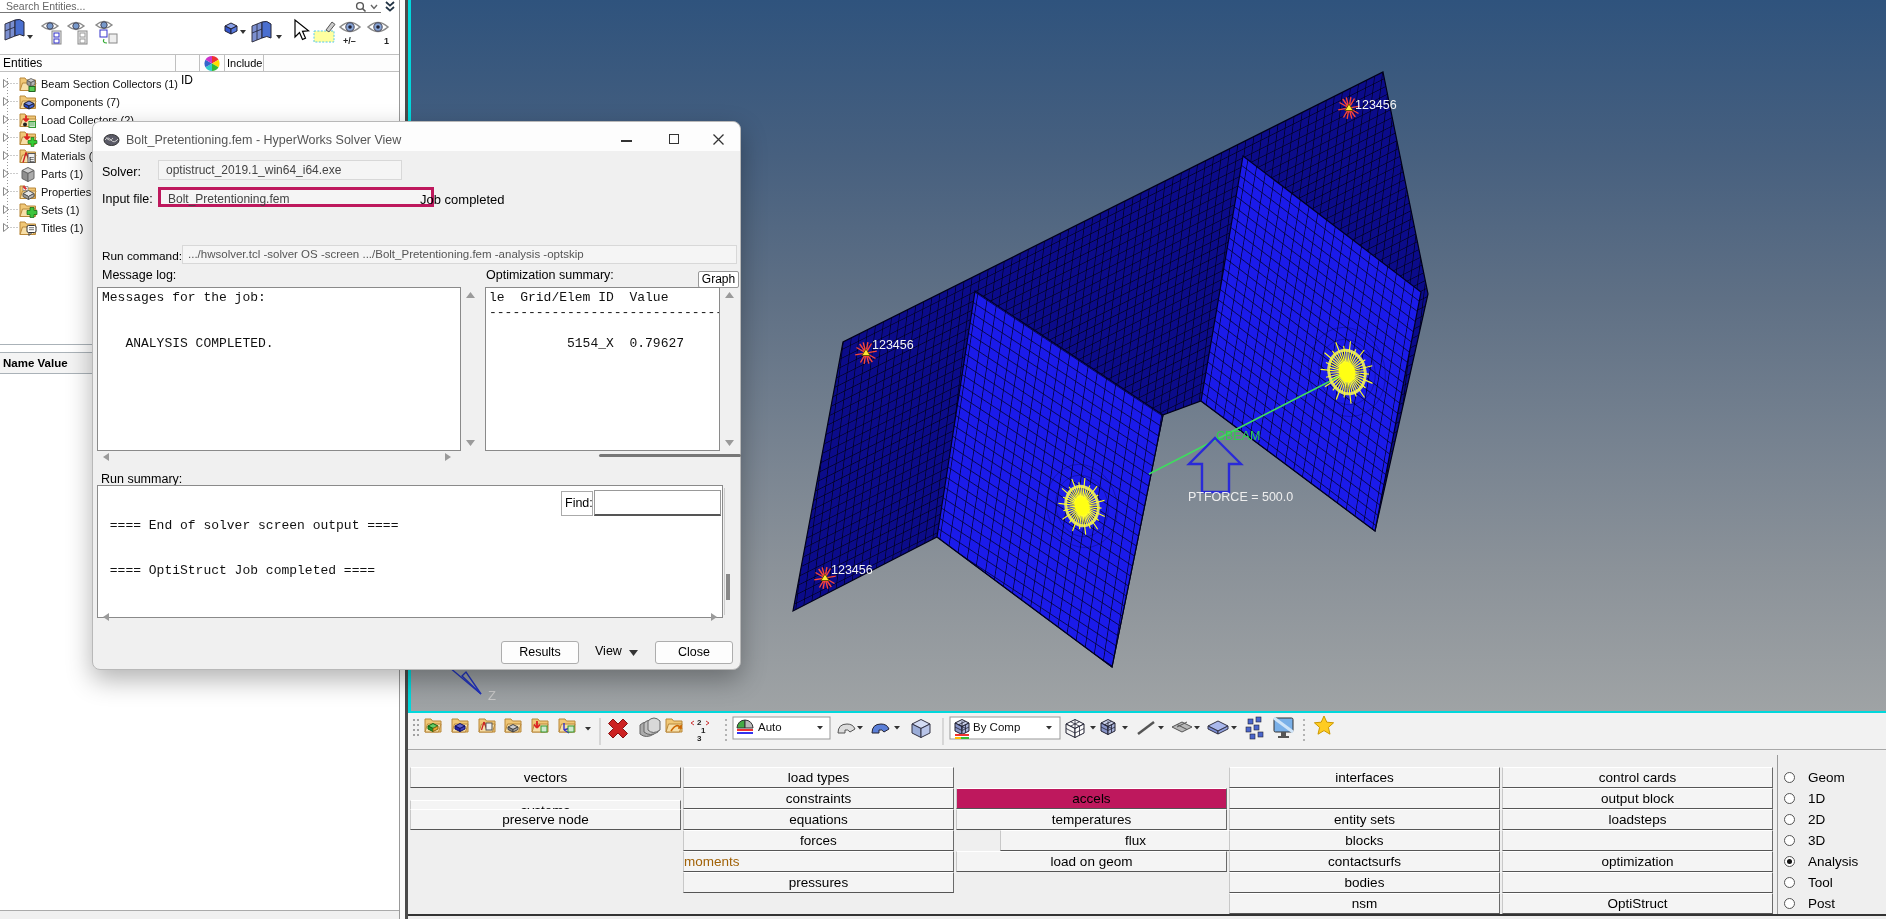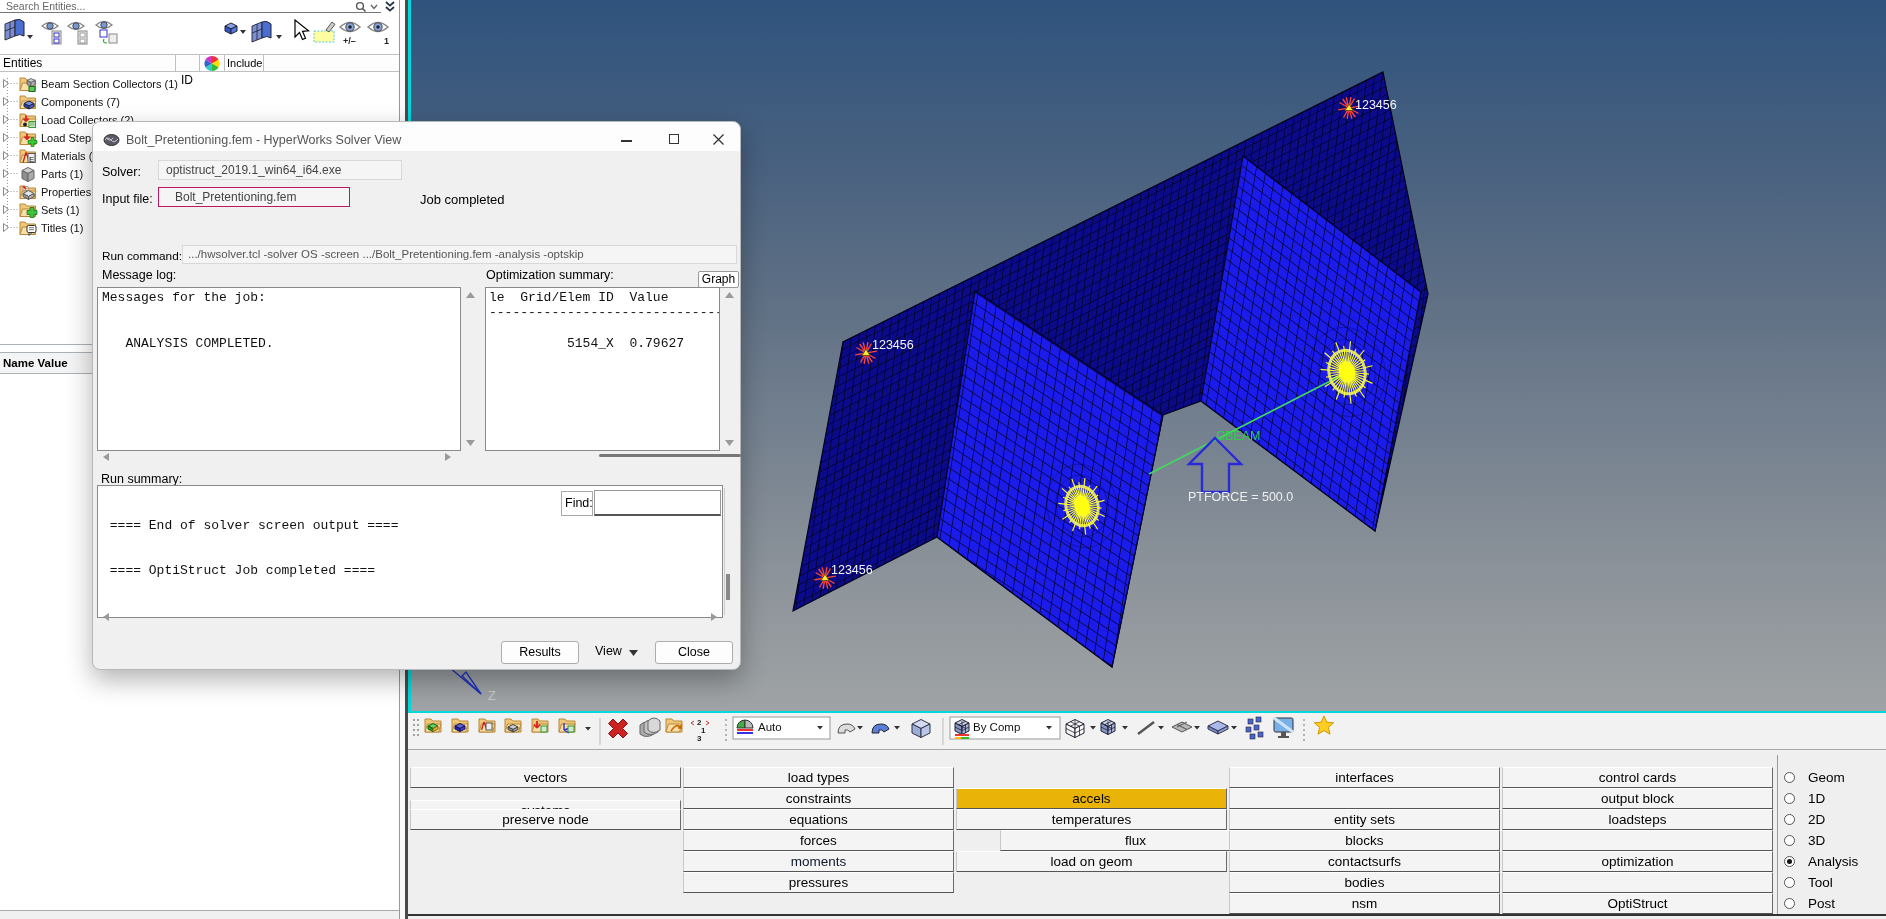--- a/index.html
+++ b/index.html
@@ -383,33 +383,33 @@
 </g>
 </svg>
 
 <div class="abs" style="left:408px;top:751px;width:1478px;height:168px;background:#efefef;"></div>
 <div class="abs" style="left:410px;top:767px;width:271px;height:21px;background:#f4f4f4;border-top:1px solid #ffffff;border-left:1px solid #c8c8c8;border-right:1px solid #6a6a6a;border-bottom:1px solid #555;font-size:13.5px;line-height:19px;text-align:center;color:#000;">vectors</div>
 <div class="abs" style="left:683px;top:767px;width:271px;height:21px;background:#f4f4f4;border-top:1px solid #ffffff;border-left:1px solid #c8c8c8;border-right:1px solid #6a6a6a;border-bottom:1px solid #555;font-size:13.5px;line-height:19px;text-align:center;color:#000;">load types</div>
 <div class="abs" style="left:1229px;top:767px;width:271px;height:21px;background:#f4f4f4;border-top:1px solid #ffffff;border-left:1px solid #c8c8c8;border-right:1px solid #6a6a6a;border-bottom:1px solid #555;font-size:13.5px;line-height:19px;text-align:center;color:#000;">interfaces</div>
 <div class="abs" style="left:1502px;top:767px;width:271px;height:21px;background:#f4f4f4;border-top:1px solid #ffffff;border-left:1px solid #c8c8c8;border-right:1px solid #6a6a6a;border-bottom:1px solid #555;font-size:13.5px;line-height:19px;text-align:center;color:#000;">control cards</div>
 <div class="abs" style="left:410px;top:788px;width:271px;height:21px;background:#f4f4f4;border-top:1px solid #ffffff;border-left:1px solid #c8c8c8;border-right:1px solid #6a6a6a;border-bottom:1px solid #555;font-size:13.5px;line-height:19px;text-align:center;color:#000;margin-top:12px;">systems</div>
 <div class="abs" style="left:683px;top:788px;width:271px;height:21px;background:#f4f4f4;border-top:1px solid #ffffff;border-left:1px solid #c8c8c8;border-right:1px solid #6a6a6a;border-bottom:1px solid #555;font-size:13.5px;line-height:19px;text-align:center;color:#000;">constraints</div>
-<div class="abs" style="left:956px;top:788px;width:271px;height:21px;background:#eab308;border-top:1px solid #ffffff;border-left:1px solid #c8c8c8;border-right:1px solid #6a6a6a;border-bottom:1px solid #555;font-size:13.5px;line-height:19px;text-align:center;color:#000;">accels</div>
+<div class="abs" style="left:956px;top:788px;width:271px;height:21px;background:#be185d;border-top:1px solid #ffffff;border-left:1px solid #c8c8c8;border-right:1px solid #6a6a6a;border-bottom:1px solid #555;font-size:13.5px;line-height:19px;text-align:center;color:#000;">accels</div>
 <div class="abs" style="left:1229px;top:788px;width:271px;height:21px;background:#f4f4f4;border-top:1px solid #ffffff;border-left:1px solid #c8c8c8;border-right:1px solid #6a6a6a;border-bottom:1px solid #555;font-size:13.5px;line-height:19px;text-align:center;color:#000;"></div>
 <div class="abs" style="left:1502px;top:788px;width:271px;height:21px;background:#f4f4f4;border-top:1px solid #ffffff;border-left:1px solid #c8c8c8;border-right:1px solid #6a6a6a;border-bottom:1px solid #555;font-size:13.5px;line-height:19px;text-align:center;color:#000;">output block</div>
 <div class="abs" style="left:410px;top:809px;width:271px;height:21px;background:#f4f4f4;border-top:1px solid #ffffff;border-left:1px solid #c8c8c8;border-right:1px solid #6a6a6a;border-bottom:1px solid #555;font-size:13.5px;line-height:19px;text-align:center;color:#000;">preserve node</div>
 <div class="abs" style="left:683px;top:809px;width:271px;height:21px;background:#f4f4f4;border-top:1px solid #ffffff;border-left:1px solid #c8c8c8;border-right:1px solid #6a6a6a;border-bottom:1px solid #555;font-size:13.5px;line-height:19px;text-align:center;color:#000;">equations</div>
 <div class="abs" style="left:956px;top:809px;width:271px;height:21px;background:#f4f4f4;border-top:1px solid #ffffff;border-left:1px solid #c8c8c8;border-right:1px solid #6a6a6a;border-bottom:1px solid #555;font-size:13.5px;line-height:19px;text-align:center;color:#000;">temperatures</div>
 <div class="abs" style="left:1229px;top:809px;width:271px;height:21px;background:#f4f4f4;border-top:1px solid #ffffff;border-left:1px solid #c8c8c8;border-right:1px solid #6a6a6a;border-bottom:1px solid #555;font-size:13.5px;line-height:19px;text-align:center;color:#000;">entity sets</div>
 <div class="abs" style="left:1502px;top:809px;width:271px;height:21px;background:#f4f4f4;border-top:1px solid #ffffff;border-left:1px solid #c8c8c8;border-right:1px solid #6a6a6a;border-bottom:1px solid #555;font-size:13.5px;line-height:19px;text-align:center;color:#000;">loadsteps</div>
 <div class="abs" style="left:683px;top:830px;width:271px;height:21px;background:#f4f4f4;border-top:1px solid #ffffff;border-left:1px solid #c8c8c8;border-right:1px solid #6a6a6a;border-bottom:1px solid #555;font-size:13.5px;line-height:19px;text-align:center;color:#000;">forces</div>
 <div class="abs" style="left:956px;top:830px;width:271px;height:21px;background:#f4f4f4;border-top:1px solid #ffffff;border-left:1px solid #c8c8c8;border-right:1px solid #6a6a6a;border-bottom:1px solid #555;font-size:13.5px;line-height:19px;text-align:center;color:#000;margin-left:44px;">flux</div>
 <div class="abs" style="left:1229px;top:830px;width:271px;height:21px;background:#f4f4f4;border-top:1px solid #ffffff;border-left:1px solid #c8c8c8;border-right:1px solid #6a6a6a;border-bottom:1px solid #555;font-size:13.5px;line-height:19px;text-align:center;color:#000;">blocks</div>
 <div class="abs" style="left:1502px;top:830px;width:271px;height:21px;background:#f4f4f4;border-top:1px solid #ffffff;border-left:1px solid #c8c8c8;border-right:1px solid #6a6a6a;border-bottom:1px solid #555;font-size:13.5px;line-height:19px;text-align:center;color:#000;"></div>
-<div class="abs" style="left:683px;top:851px;width:271px;height:21px;background:#f4f4f4;border-top:1px solid #ffffff;border-left:1px solid #c8c8c8;border-right:1px solid #6a6a6a;border-bottom:1px solid #555;font-size:13.5px;line-height:19px;text-align:center;color:#0f172a;">moments</div>
+<div class="abs" style="left:683px;top:851px;width:271px;height:21px;background:#f4f4f4;border-top:1px solid #ffffff;border-left:1px solid #c8c8c8;border-right:1px solid #6a6a6a;border-bottom:1px solid #555;font-size:13.5px;line-height:19px;color:#a16207;">moments</div>
 <div class="abs" style="left:956px;top:851px;width:271px;height:21px;background:#f4f4f4;border-top:1px solid #ffffff;border-left:1px solid #c8c8c8;border-right:1px solid #6a6a6a;border-bottom:1px solid #555;font-size:13.5px;line-height:19px;text-align:center;color:#000;">load on geom</div>
 <div class="abs" style="left:1229px;top:851px;width:271px;height:21px;background:#f4f4f4;border-top:1px solid #ffffff;border-left:1px solid #c8c8c8;border-right:1px solid #6a6a6a;border-bottom:1px solid #555;font-size:13.5px;line-height:19px;text-align:center;color:#000;">contactsurfs</div>
 <div class="abs" style="left:1502px;top:851px;width:271px;height:21px;background:#f4f4f4;border-top:1px solid #ffffff;border-left:1px solid #c8c8c8;border-right:1px solid #6a6a6a;border-bottom:1px solid #555;font-size:13.5px;line-height:19px;text-align:center;color:#000;">optimization</div>
 <div class="abs" style="left:683px;top:872px;width:271px;height:21px;background:#f4f4f4;border-top:1px solid #ffffff;border-left:1px solid #c8c8c8;border-right:1px solid #6a6a6a;border-bottom:1px solid #555;font-size:13.5px;line-height:19px;text-align:center;color:#000;">pressures</div>
 <div class="abs" style="left:1229px;top:872px;width:271px;height:21px;background:#f4f4f4;border-top:1px solid #ffffff;border-left:1px solid #c8c8c8;border-right:1px solid #6a6a6a;border-bottom:1px solid #555;font-size:13.5px;line-height:19px;text-align:center;color:#000;">bodies</div>
 <div class="abs" style="left:1502px;top:872px;width:271px;height:21px;background:#f4f4f4;border-top:1px solid #ffffff;border-left:1px solid #c8c8c8;border-right:1px solid #6a6a6a;border-bottom:1px solid #555;font-size:13.5px;line-height:19px;text-align:center;color:#000;"></div>
 <div class="abs" style="left:1229px;top:893px;width:271px;height:21px;background:#f4f4f4;border-top:1px solid #ffffff;border-left:1px solid #c8c8c8;border-right:1px solid #6a6a6a;border-bottom:1px solid #555;font-size:13.5px;line-height:19px;text-align:center;color:#000;">nsm</div>
 <div class="abs" style="left:1502px;top:893px;width:271px;height:21px;background:#f4f4f4;border-top:1px solid #ffffff;border-left:1px solid #c8c8c8;border-right:1px solid #6a6a6a;border-bottom:1px solid #555;font-size:13.5px;line-height:19px;text-align:center;color:#000;">OptiStruct</div>
 <div class="abs" style="left:1784px;top:772px;width:11px;height:11px;border-radius:50%;background:#fff;border:1px solid #555;"></div>
 <div class="abs" style="left:1808px;top:770px;font-size:13.5px;color:#000;">Geom</div>
@@ -438,21 +438,21 @@
   <div class="abs" style="left:33px;top:11px;font-size:12.5px;color:#555;">Bolt_Pretentioning.fem - HyperWorks Solver View</div>
   <div class="abs" style="left:528px;top:18px;width:11px;height:2px;background:#333;"></div>
   <div class="abs" style="left:576px;top:12px;width:10px;height:10px;border:1.4px solid #333;"></div>
   <svg class="abs" style="left:620px;top:12px" width="11" height="11" viewBox="0 0 11 11">
       <path d="M0.5 0.5 L10.5 10.5 M10.5 0.5 L0.5 10.5" stroke="#333" stroke-width="1.3"></path>
     </svg>
 
   <div class="abs" style="left:9px;top:43px;font-size:12.5px;color:#000;">Solver:</div>
   <div class="abs" style="left:65px;top:38px;width:244px;height:20px;background:#f5f5f5;border:1px solid #d8d8d8;font-size:12px;line-height:18px;color:#444;padding-left:7px;">optistruct_2019.1_win64_i64.exe</div>
   <div class="abs" style="left:9px;top:70px;font-size:12.5px;color:#000;">Input file:</div>
-  <div class="abs" style="left:65px;top:65px;width:192px;height:20px;background:#f5f5f5;border:1px solid #be185d;font-size:12px;line-height:18px;color:#444;padding-left:16px;">Bolt_Pretentioning.fem</div>
+  <div class="abs" style="left:65px;top:65px;width:276px;height:20px;background:#f5f5f5;border:3px solid #be185d;font-size:12px;line-height:18px;color:#444;padding-left:7px;">Bolt_Pretentioning.fem</div>
   <div class="abs" style="left:327px;top:70px;font-size:13px;color:#000;">Job completed</div>
 
   <div class="abs" style="left:9px;top:127px;font-size:11.8px;color:#000;">Run command:</div>
   <div class="abs" style="left:89px;top:123px;width:555px;height:19px;background:#f5f5f5;border:1px solid #d8d8d8;font-size:11.5px;line-height:17px;color:#555;padding-left:5px;overflow:hidden;">.../hwsolver.tcl -solver OS -screen .../Bolt_Pretentioning.fem -analysis -optskip</div>
 
   <div class="abs" style="left:9px;top:146px;font-size:12.5px;color:#000;">Message log:</div>
   <div class="abs" style="left:4px;top:165px;width:364px;height:164px;background:#fff;border:1px solid #8a8a8a;font-family:'Liberation Mono',monospace;font-size:13px;line-height:15.3px;color:#111;white-space:pre;overflow:hidden;padding:2px 0 0 4px;">Messages for the job:
 
 
    ANALYSIS COMPLETED.</div>

